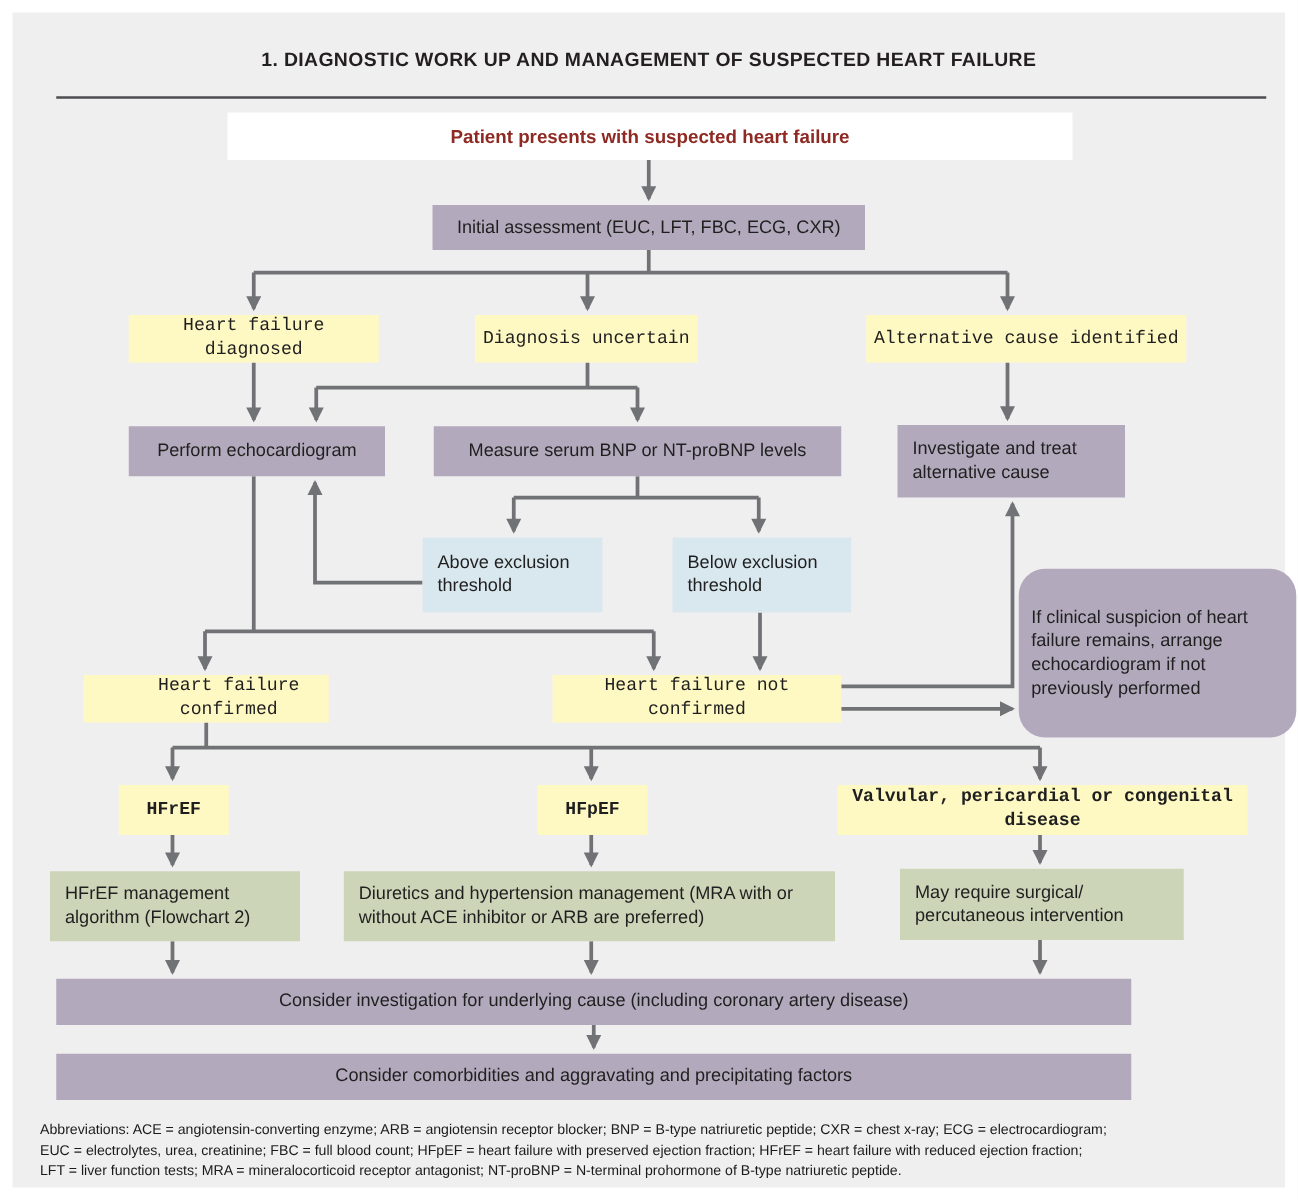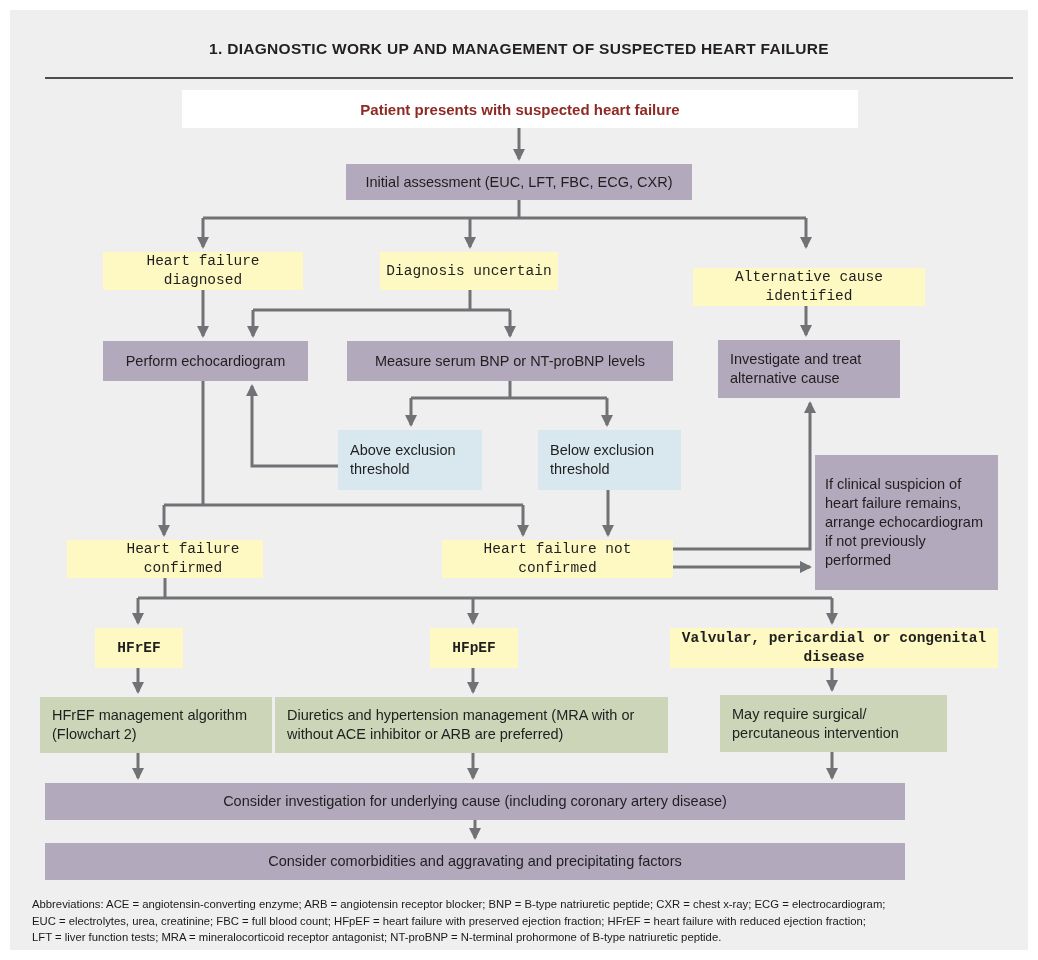--- a/index.html
+++ b/index.html
@@ -119,45 +119,45 @@
     </svg>
 
     <div class="node center white-node red-text" style="left:172px; top:80px; width:676px; height:38px;">Patient presents with suspected heart failure</div>
 
     <div class="node center purple" style="left:336px; top:154px; width:346px; height:36px;">Initial assessment (EUC, LFT, FBC, ECG, CXR)</div>
 
     <div class="node center beige" style="left:93px; top:242px; width:200px; height:38px;">Heart failure diagnosed</div>
 
     <div class="node center beige" style="left:370px; top:242px; width:178px; height:38px;">Diagnosis uncertain</div>
 
-    <div class="node center beige" style="left:683px; top:242px; width:232px; height:38px;margin-top:16px;">Alternative cause identified</div>
+    <div class="node center beige" style="left:683px; top:242px; width:256px; height:38px;">Alternative cause identified</div>
 
     <div class="node center purple" style="left:93px; top:331px; width:205px; height:40px;">Perform echocardiogram</div>
 
     <div class="node center purple" style="left:337px; top:331px; width:326px; height:40px;">Measure serum BNP or NT-proBNP levels</div>
 
     <div class="node left purple" style="left:708px; top:330px; width:182px; height:58px;">Investigate and treat alternative cause</div>
 
     <div class="node left blue" style="left:328px; top:420px; width:144px; height:60px;">Above exclusion threshold</div>
 
     <div class="node left blue" style="left:528px; top:420px; width:143px; height:60px;">Below exclusion threshold</div>
 
-    <div class="node left purple" style="left:805px; top:445px; width:183px; height:135px; padding:8px 10px;">If clinical suspicion of heart failure remains, arrange echocardiogram if not previously performed</div>
+    <div class="node left purple" style="left:805px; top:445px; width:222px; height:135px; padding:8px 10px;border-radius:21px;">If clinical suspicion of heart failure remains, arrange echocardiogram if not previously performed</div>
 
     <div class="node center beige" style="left:57px; top:530px; width:196px; height:38px;padding-left:42px;">Heart failure confirmed</div>
 
     <div class="node center beige" style="left:432px; top:530px; width:231px; height:38px;">Heart failure not confirmed</div>
 
     <div class="node center beige bold" style="left:85px; top:618px; width:88px; height:40px;">HFrEF</div>
 
     <div class="node center beige bold" style="left:420px; top:618px; width:88px; height:40px;">HFpEF</div>
 
     <div class="node center beige bold" style="left:660px; top:618px; width:328px; height:40px;">Valvular, pericardial or congenital disease</div>
 
-    <div class="node left green" style="left:30px; top:687px; width:232px; height:56px;">HFrEF management algorithm (Flowchart 2)</div>
+    <div class="node left green" style="left:30px; top:687px; width:200px; height:56px;">HFrEF management algorithm (Flowchart 2)</div>
 
     <div class="node left green" style="left:265px; top:687px; width:393px; height:56px;">Diuretics and hypertension management (MRA with or without ACE inhibitor or ARB are preferred)</div>
 
     <div class="node left green" style="left:710px; top:685px; width:227px; height:57px;">May require surgical/ percutaneous intervention</div>
 
     <div class="node center purple" style="left:35px; top:773px; width:860px; height:37px;">Consider investigation for underlying cause (including coronary artery disease)</div>
 
     <div class="node center purple" style="left:35px; top:833px; width:860px; height:37px;text-align:center;">Consider comorbidities and aggravating and precipitating factors</div>
 
     <div class="footnote">

